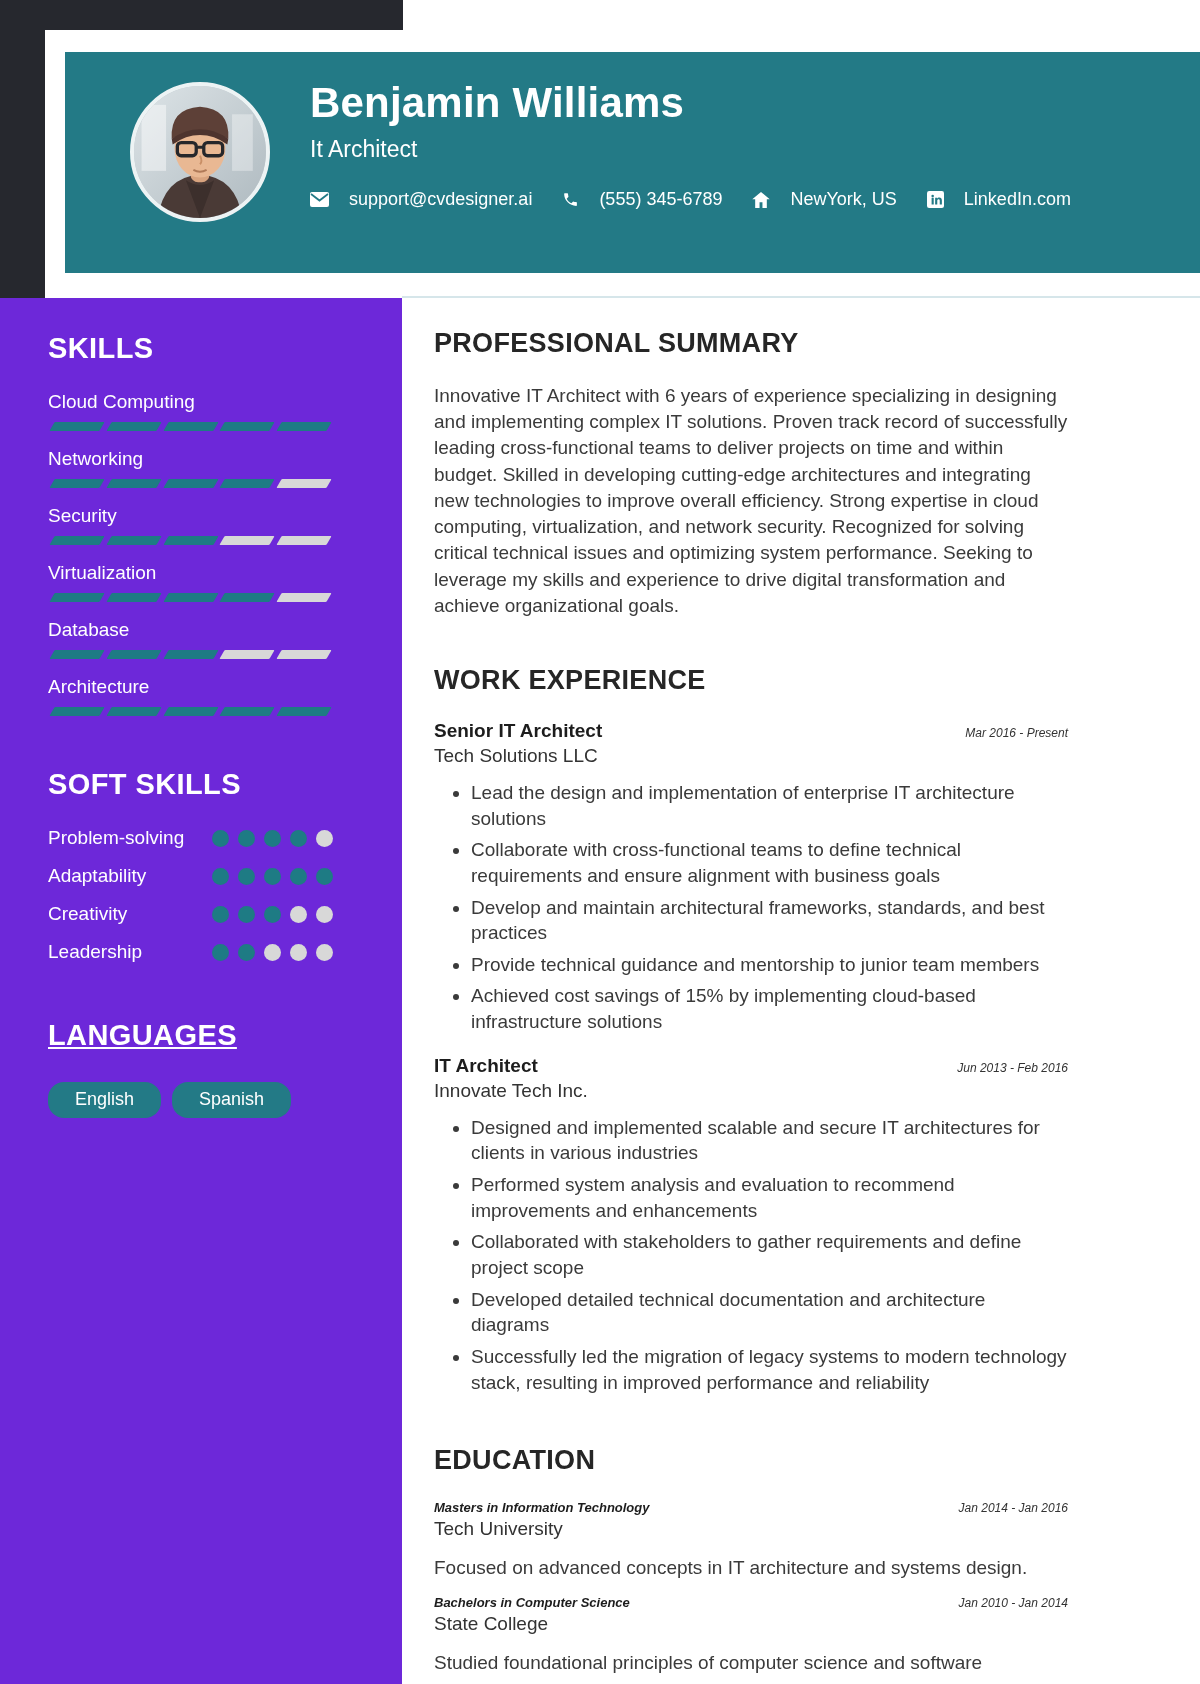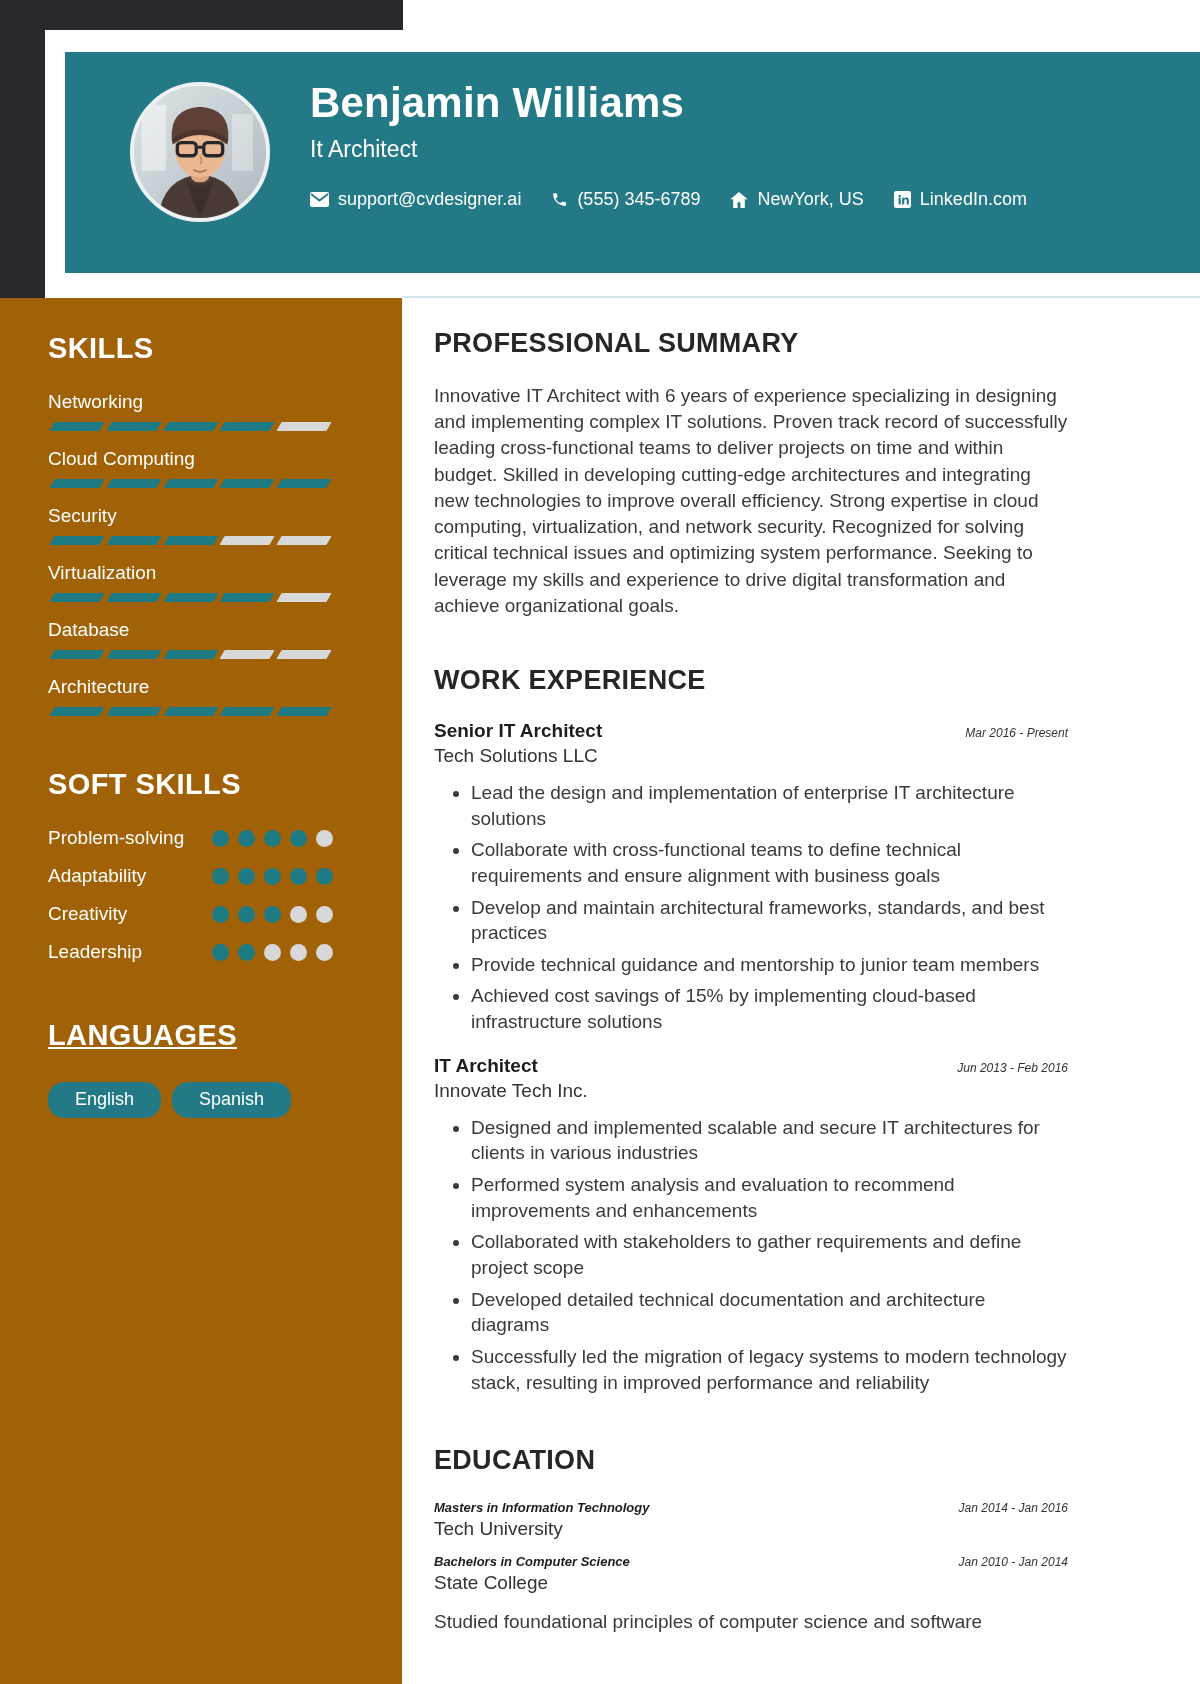--- a/index.html
+++ b/index.html
@@ -17,30 +17,30 @@
   .header { position:absolute; left:65px; top:52px; right:0; height:221px; background:#237a86; color:#ffffff;text-decoration:underline; }
   .avatar {
     position:absolute; left:65px; top:30px; width:140px; height:140px;
     border-radius:50%; border:4px solid #edf3f4; overflow:hidden; background:#c5ced3;
   }
   .avatar svg { display:block; width:100%; height:100%; }
   .header-text { position:absolute; left:245px; top:28px; right:40px; }
   .person-name { font-size:42px; font-weight:700; letter-spacing:0.2px; line-height:1.1; margin:0; }
   .person-title { font-size:23px; font-weight:400; margin-top:10px; }
   .contact-row { display:flex; align-items:center; gap:30px; margin-top:26px; font-size:18px; white-space:nowrap; }
-  .contact-item { display:inline-flex; align-items:center; gap:9px;text-align:center; }
+  .contact-item { display:inline-flex; align-items:center; gap:20px;text-align:center; }
   .contact-item svg { display:block; }
 
   
   .divider-line { position:absolute; left:402px; top:296px; right:0; height:2px; background:#d6e6ea; }
 
   
   .sidebar {
     position:absolute; left:0; top:298px; width:402px; bottom:0;
-    background:#a16207; color:#ffffff; padding:34px 69px 40px 48px;
+    background:#6d28d9; color:#ffffff; padding:34px 69px 40px 48px;
   }
   .side-heading { font-size:29px; font-weight:700; letter-spacing:0.4px; margin:0 0 26px 0; }
   .skill-item { margin-bottom:17px; }
   .skill-label { font-size:19px; margin-bottom:9px; }
   .skill-bar { display:flex; gap:7px; height:9px; padding:0 4px; }
   .skill-seg { flex:1; background:#d8d8d8; transform:skewX(-30deg); border-radius:1px; }
   .skill-seg.on { background:#1e7b84; }
   .section-gap1 { margin-top:52px; }
   .soft-item { display:flex; align-items:center; margin-bottom:16px; }
   .soft-label { flex:1; font-size:19px; }
@@ -151,37 +151,37 @@
       </div>
     </div>
   </div>
 
   <div class="divider-line"></div>
 
   <div class="sidebar">
     <h2 class="side-heading">SKILLS</h2>
     <div id="skills-list">
         <div class="skill-item">
+          <div class="skill-label">Cloud Computing</div>
+          <div class="skill-bar">
+            <span class="skill-seg on"></span>
+            <span class="skill-seg on"></span>
+            <span class="skill-seg on"></span>
+            <span class="skill-seg on"></span>
+            <span class="skill-seg on"></span>
+          </div>
+        </div>
+        <div class="skill-item">
           <div class="skill-label">Networking</div>
           <div class="skill-bar">
             <span class="skill-seg on"></span>
             <span class="skill-seg on"></span>
             <span class="skill-seg on"></span>
             <span class="skill-seg on"></span>
             <span class="skill-seg"></span>
-          </div>
-        </div>
-        <div class="skill-item">
-          <div class="skill-label">Cloud Computing</div>
-          <div class="skill-bar">
-            <span class="skill-seg on"></span>
-            <span class="skill-seg on"></span>
-            <span class="skill-seg on"></span>
-            <span class="skill-seg on"></span>
-            <span class="skill-seg on"></span>
           </div>
         </div>
         <div class="skill-item">
           <div class="skill-label">Security</div>
           <div class="skill-bar">
             <span class="skill-seg on"></span>
             <span class="skill-seg on"></span>
             <span class="skill-seg on"></span>
             <span class="skill-seg"></span>
             <span class="skill-seg"></span>
@@ -307,20 +307,21 @@
       </div>
 
     <h2 class="main-heading mh-education">EDUCATION</h2>
     <div id="education-list">
         <div class="edu">
           <div class="row-head">
             <span class="edu-degree">Masters in Information Technology</span>
             <span class="job-dates">Jan 2014 - Jan 2016</span>
           </div>
           <div class="edu-school">Tech University</div>
+          <div class="edu-desc">Focused on advanced concepts in IT architecture and systems design.</div>
         </div>
         <div class="edu">
           <div class="row-head">
             <span class="edu-degree">Bachelors in Computer Science</span>
             <span class="job-dates">Jan 2010 - Jan 2014</span>
           </div>
           <div class="edu-school">State College</div>
           <div class="edu-desc">Studied foundational principles of computer science and software</div>
         </div>
       </div>

